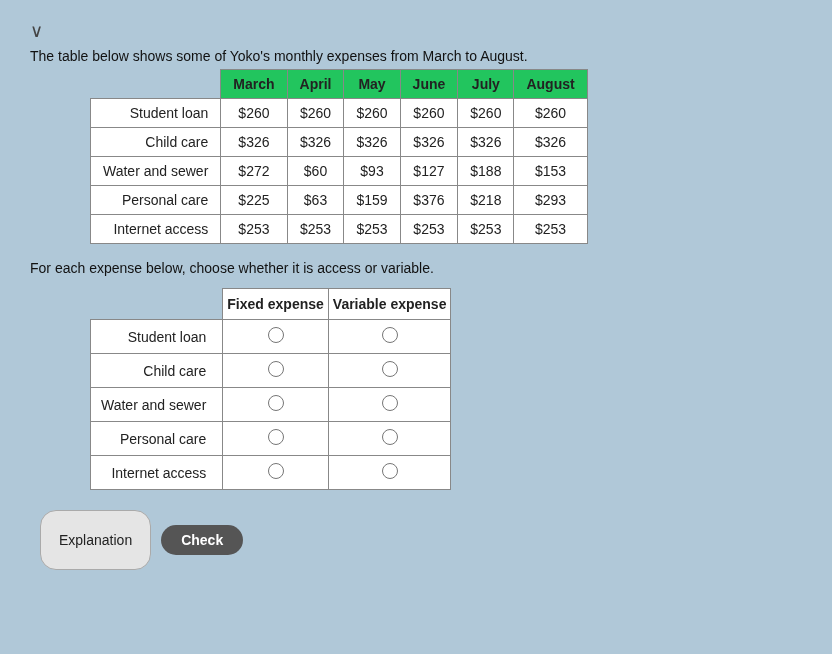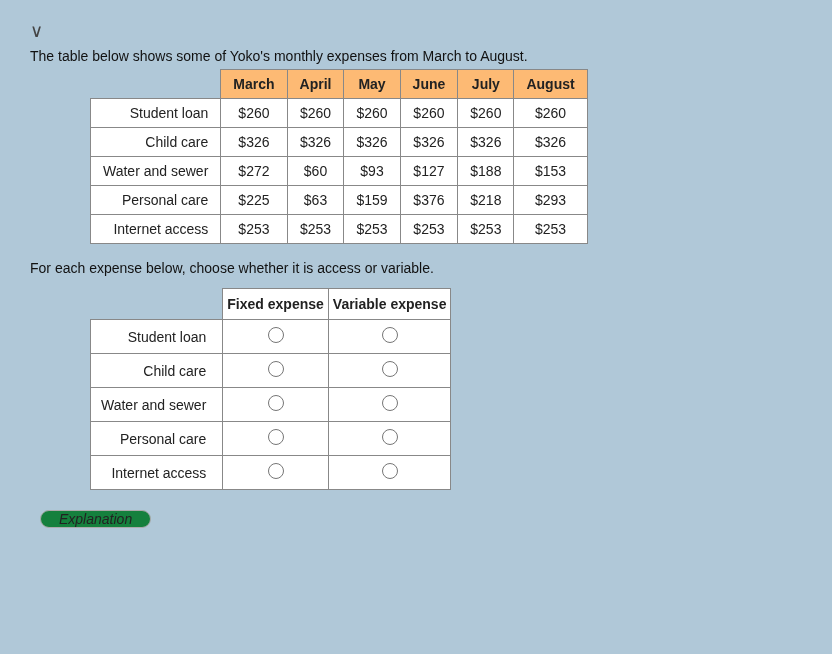--- a/index.html
+++ b/index.html
@@ -36,21 +36,21 @@
     }
     .expense-table th, .expense-table td {
       border: 1px solid #888;
       padding: 6px 12px;
       text-align: center;
       background: #fff;
       font-size: 14px;
     }
     .expense-table th {
       font-weight: bold;
-      background: #fdba74;
+      background: #22c55e;
     }
     .expense-table td.row-label {
       text-align: right;
       font-weight: normal;
       background: #fff;
     }
     .expense-table thead th:first-child {
       border: none;
       background: transparent;
     }
@@ -98,28 +98,27 @@
 
     
     .button-row {
       display: flex;
       gap: 10px;
       align-items: center;
       margin-top: 4px;
       margin-left: 10px;
     }
     .btn-explanation {
-      background: #15803d;
+      background: #e5e5e5;
       border: 1px solid #aaa;
       border-radius: 16px;
-      padding: 0 18px;
+      padding: 21px 18px;
       font-size: 14px;
       cursor: pointer;
       color: #222;
-      font-style: italic;
     }
     .btn-check {
       background: #555;
       border: none;
       border-radius: 16px;
       padding: 7px 20px;
       font-size: 14px;
       cursor: pointer;
       color: #fff;
       font-weight: bold;
@@ -229,13 +228,14 @@
       <tr>
         <td class="fv-row-label">Internet access</td>
         <td><input type="radio" name="expense-4" value="fixed" style=""></td>
         <td><input type="radio" name="expense-4" value="variable" style=""></td>
       </tr>
     </tbody>
 </table>
 
 <div class="button-row">
   <button class="btn-explanation">Explanation</button>
+  <button class="btn-check">Check</button>
 </div>
 
 </body></html>

